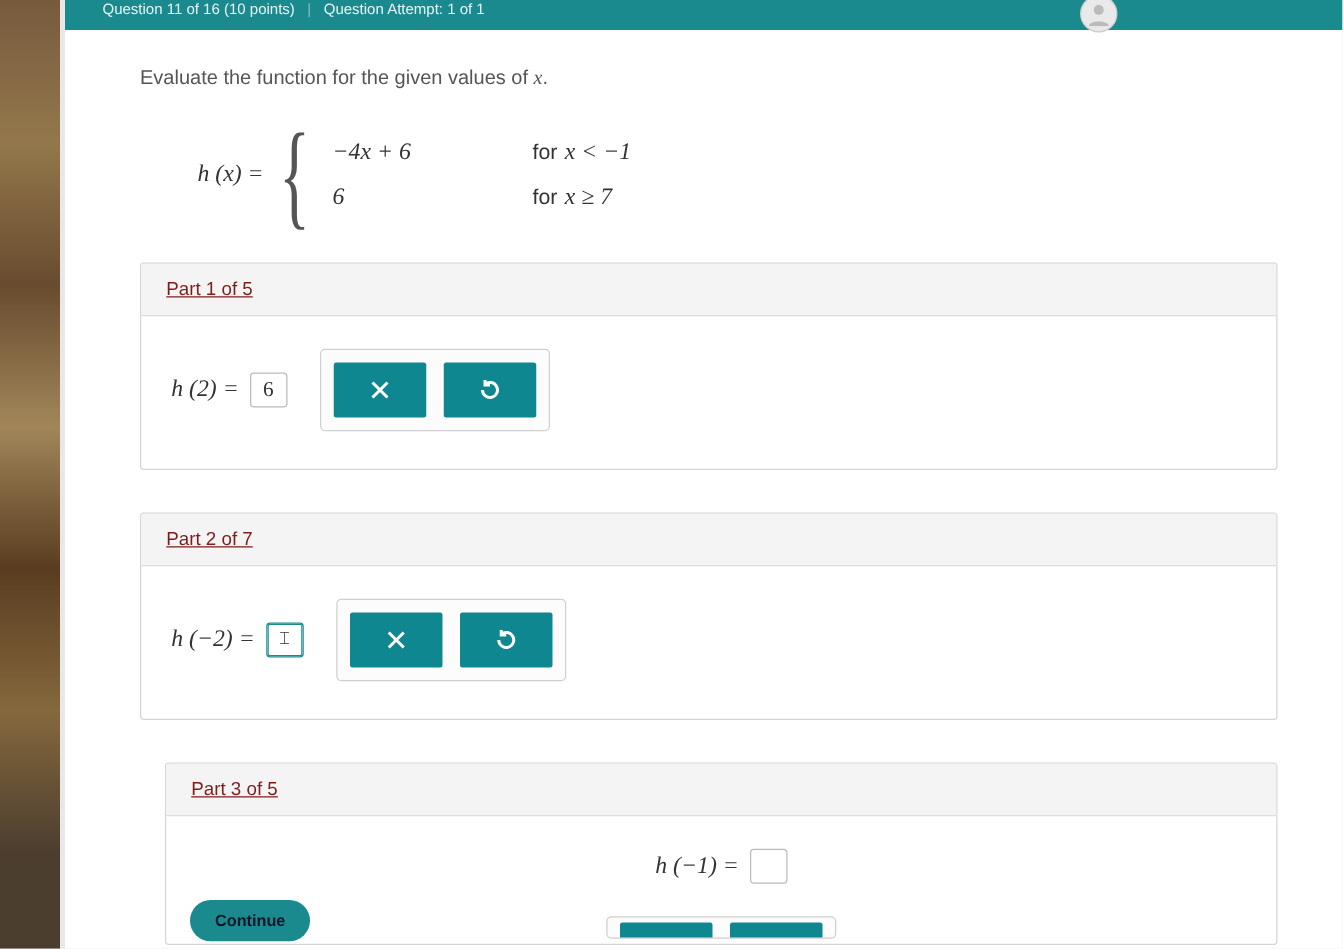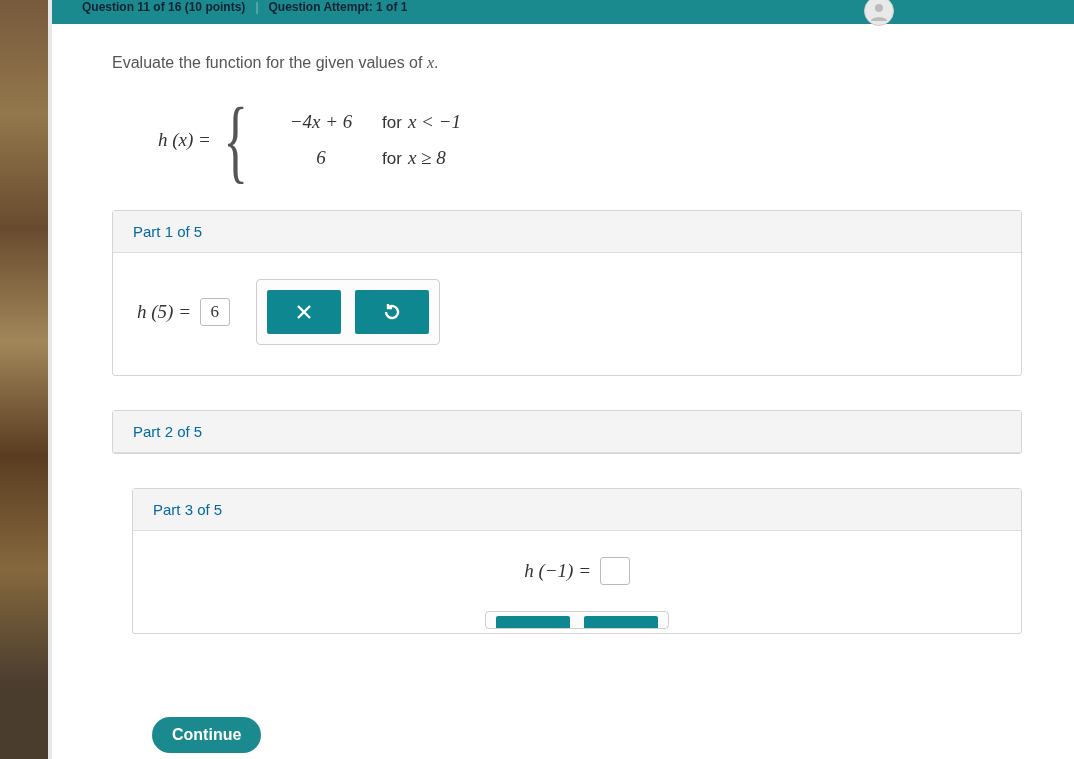--- a/index.html
+++ b/index.html
@@ -26,21 +26,21 @@
   .topbar {
     height: 24px;
     background: #1a8a8f;
     color: #cde8ea;
     font-size: 12px;
     display: flex;
     align-items: flex-start;
     padding: 0 30px 4px 30px;
     gap: 10px;
   }
-  .topbar .qlabel { color: #0f172a; font-weight: 700; opacity:.9;}
+  .topbar .qlabel { color: #ffffff; font-weight: 400; opacity:.9;}
   .topbar .sep { color: #bfe0e2; opacity:.6;}
   .topbar .avatar-wrap{
     position:absolute; right:180px; top:-4px;
     width:30px;height:30px;border-radius:50%;
     background:#e9e9e9;border:1px solid #ccc;
     display:flex;align-items:center;justify-content:center;overflow:hidden;
   }
   .content {
     padding: 30px 52px 0 60px;
     color: #444;
@@ -63,35 +63,36 @@
   .brace {
     font-size: 94px;
     line-height: 80px;
     font-weight: 200;
     margin: 0 8px 0 2px;
     transform: scaleX(0.55);
     color:#555;
   }
   .piece-rows { display:flex; flex-direction:column; gap:14px; }
   .piece-row { display:flex; }
-  .expr { width: 110px; text-align:center; font-style: italic; }
-  .cond { width: 170px; padding-left:6px; }
+  .expr { width: 110px; font-style: italic; }
+  .cond { width: 170px; padding-left:6px;margin-left:44px; }
   .cond .for { font-style: normal; font-family: Arial; font-size:17px; margin-right:6px;}
   .part-block {
     border: 1px solid #d5d5d5;
     border-radius: 3px;
     margin-bottom: 34px;
     background:#fff;
   }
   .part-header {
     background: #f4f4f4;
     border-bottom: 1px solid #ddd;
     padding: 12px 20px;
     font-size: 15px;
-    color: #0369a1;
+    color: #7f1d1d;
+    text-decoration: underline;
   }
   .part-body {
     padding: 26px 24px 30px 24px;
     display: flex;
     align-items: center;
     gap: 26px;
   }
   .ans-line {
     font-family: 'Times New Roman', serif;
     font-style: italic;
@@ -126,25 +127,25 @@
     border: none;
     border-radius: 2px;
     display:flex;align-items:center;justify-content:center;
     cursor:pointer;
   }
   .tool-btn svg { stroke:#fff; fill:none; stroke-width:2.4; }
   .continue-btn {
     position: absolute;
     left: 100px; bottom: 6px;
     background: #1a8a8f;
-    color: #ffffff;
+    color: #0f172a;
     border: none;
     border-radius: 18px;
     padding: 9px 20px;
-    font-size: 16px;
+    font-size: 13px;
     font-weight: 600;
     cursor: pointer;
   }
   .cursor-icon{font-style:normal;font-size:14px;}
 </style>
 </head>
 <body>
 
 <div class="left-strip"></div>
 
@@ -173,50 +174,71 @@
         <span>h</span> (<span>x</span>) =
       </span>
       <span class="brace">{</span>
       <div class="piece-rows">
         <div class="piece-row">
           <span class="expr">−4x + 6</span>
           <span class="cond"><span class="for">for</span><em>x &lt; −1</em></span>
         </div>
         <div class="piece-row">
           <span class="expr">6</span>
-          <span class="cond"><span class="for">for</span><em>x ≥ 8</em></span>
+          <span class="cond"><span class="for">for</span><em>x ≥ 7</em></span>
         </div>
       </div>
     </div>
 
     <div class="part-block">
       <div class="part-header">Part 1 of 5</div>
       <div class="part-body">
         <span class="ans-line">
-          <span>h (5) =</span>&nbsp;
+          <span>h (2) =</span>&nbsp;
           <span class="ans-input">6</span>
         </span>
         <div class="tool-group">
           <button class="tool-btn">
             <svg width="18" height="18" viewBox="0 0 18 18">
                 <path d="M3 3 L15 15 M15 3 L3 15"></path>
               </svg>
           </button>
           <button class="tool-btn">
             <svg width="20" height="20" viewBox="0 0 20 20">
                 <path d="M4 10a6 6 0 1 0 2-4.5"></path>
                 <path d="M6 2v4h4" fill="none"></path>
               </svg>
           </button>
         </div>
       </div>
     </div>
 
     <div class="part-block">
-      <div class="part-header">Part 2 of 5</div>
+      <div class="part-header">Part 2 of 7</div>
+      <div class="part-body">
+        <span class="ans-line">
+          <span>h (−2) =</span>&nbsp;
+          <span class="ans-input active">
+              <span class="cursor-icon">⌶</span>
+            </span>
+        </span>
+        <div class="tool-group">
+          <button class="tool-btn">
+            <svg width="18" height="18" viewBox="0 0 18 18">
+                <path d="M3 3 L15 15 M15 3 L3 15"></path>
+              </svg>
+          </button>
+          <button class="tool-btn">
+            <svg width="20" height="20" viewBox="0 0 20 20">
+                <path d="M4 10a6 6 0 1 0 2-4.5"></path>
+                <path d="M6 2v4h4" fill="none"></path>
+              </svg>
+          </button>
+        </div>
+      </div>
     </div>
 
     <div class="part-block" style="margin-bottom:0;margin-left:20px;">
       <div class="part-header">Part 3 of 5</div>
       <div class="part-body" style="padding-bottom:4px;flex-direction:column;">
         <span class="ans-line">
           <span>h (−1) =</span>&nbsp;
           <span class="ans-input"></span>
         </span>
         <div class="tool-group" style="height:18px;overflow:hidden;padding-top:4px;">

